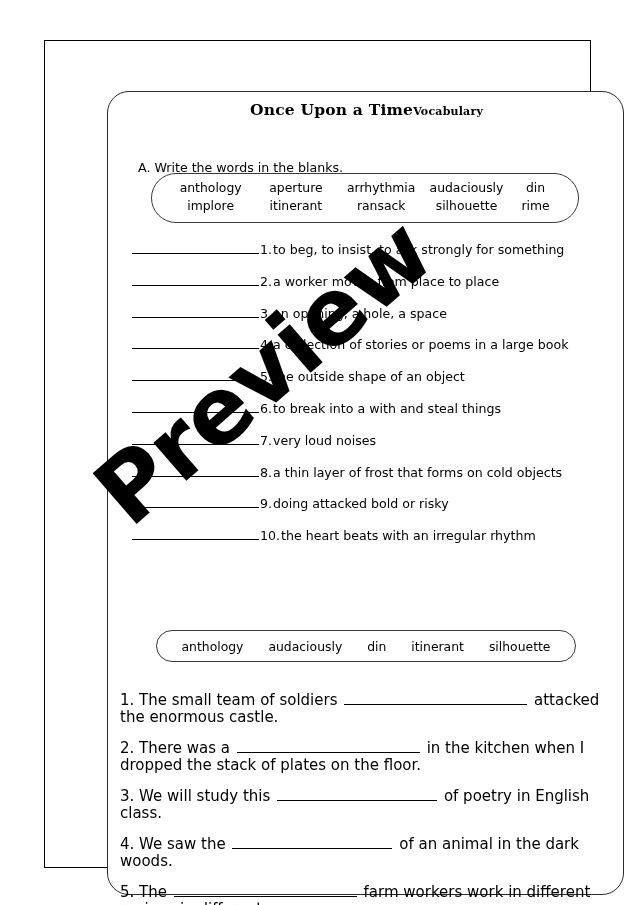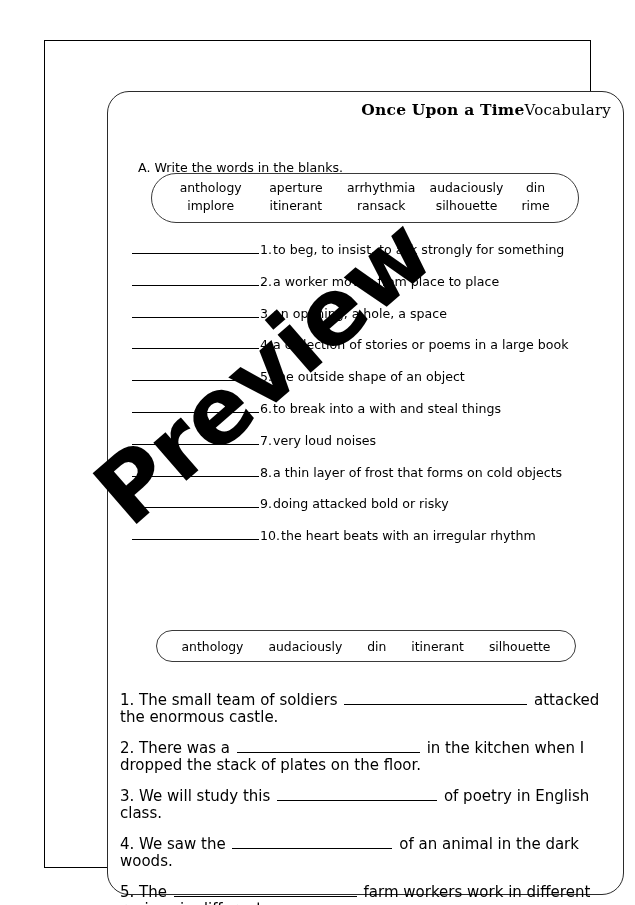--- a/index.html
+++ b/index.html
@@ -42,34 +42,34 @@
     background: #ffffff;
   }
 
   
   #worksheet-header {
     position: absolute;
     left: 14px;
     top: 8px;
     width: 489px;
     display: flex;
-    justify-content: flex-end;
+    justify-content: center;
     align-items: baseline;
   }
   .header-title {
     font-family: "DejaVu Serif", serif;
     font-weight: bold;
     font-size: 15.5px;
     letter-spacing: 0.2px;
     white-space: nowrap;
   }
   .header-subject {
     font-family: "DejaVu Serif", serif;
-    font-weight: normal;
-    font-size: 15px;
+    font-weight: bold;
+    font-size: 11px;
     letter-spacing: 0.2px;
     white-space: nowrap;
   }
 
   
   .directions {
     position: absolute;
     font-size: 12.6px;
     line-height: 16px;
     white-space: nowrap;

